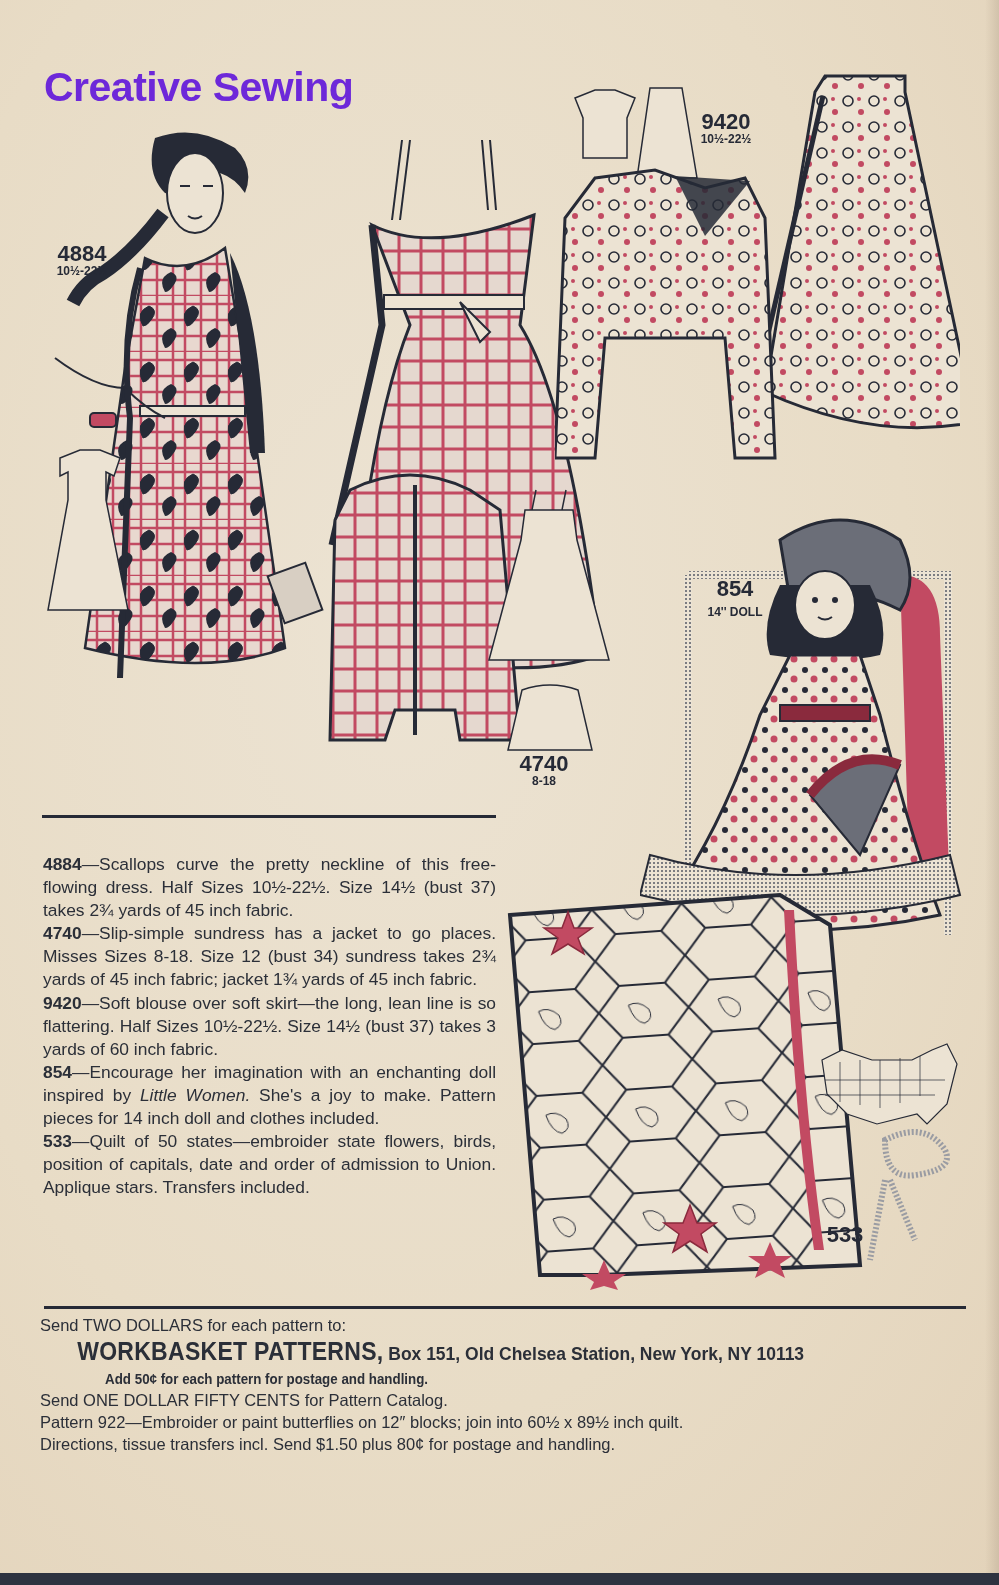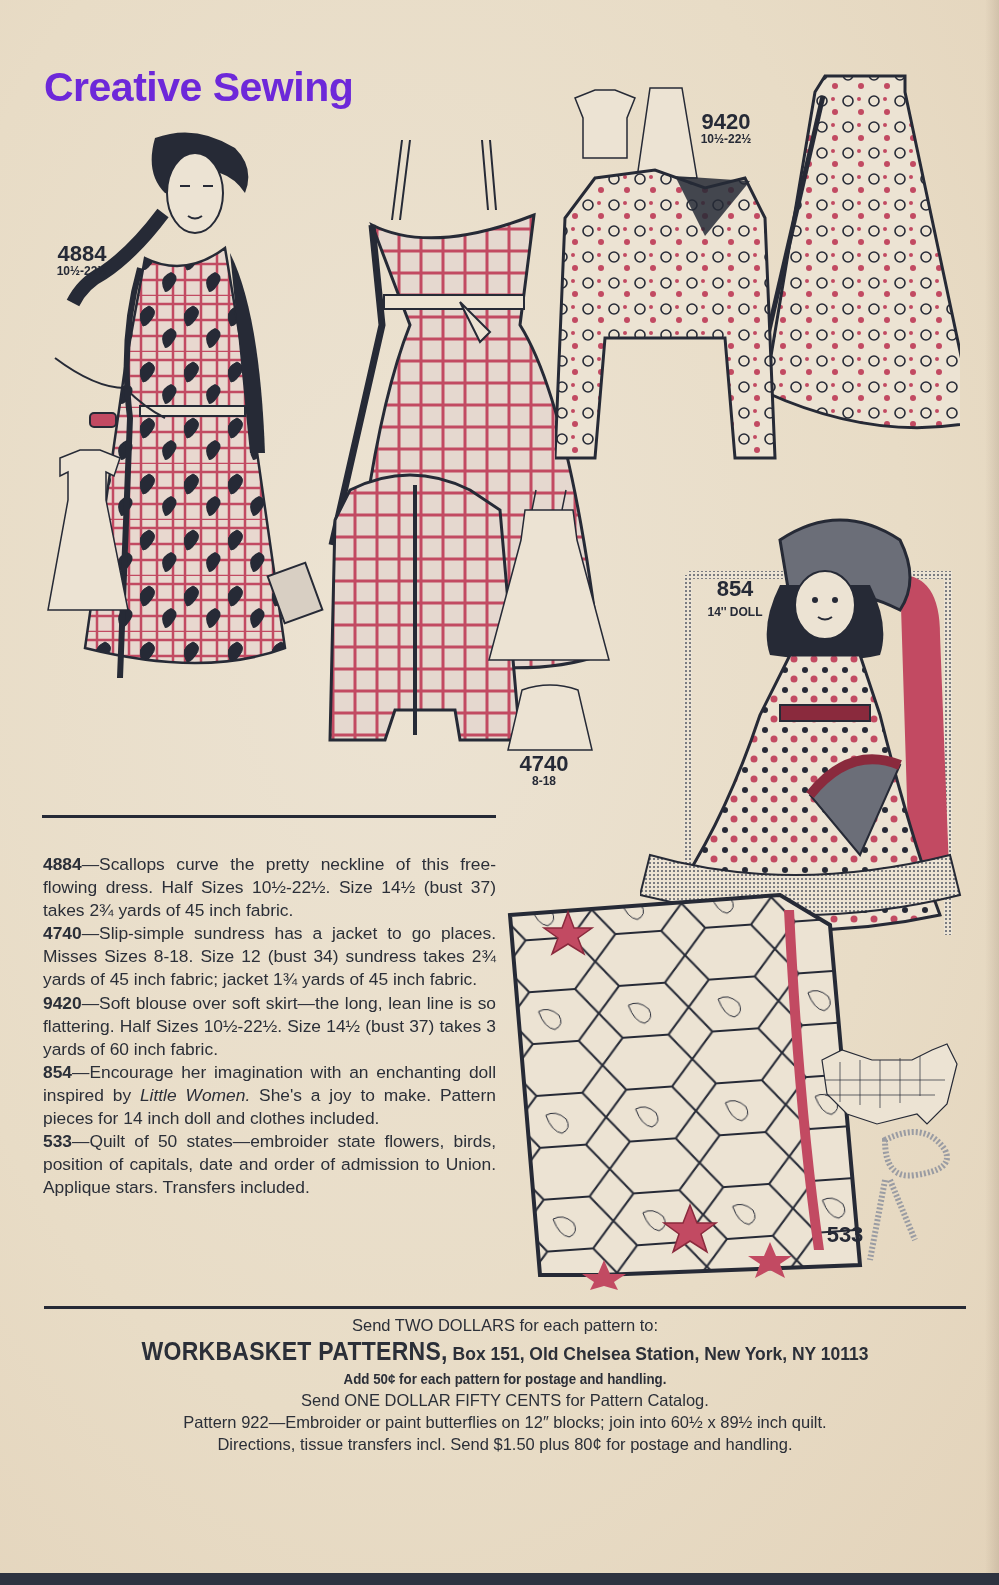--- a/index.html
+++ b/index.html
@@ -41,21 +41,21 @@
     font-size: 17.4px; line-height: 23.1px; color: #2b2f38;
     text-align: justify;
     margin-top: 20px;
   }
   .desc p { margin: 0; }
   .desc b { font-weight: bold; }
   .desc i { font-style: italic; }
 
   .footer {
     position: absolute; left: 40px; top: 1314px; width: 930px;
-    text-align: center; color: #2b2f38;
+    color: #2b2f38;
     font-family: "Liberation Sans", sans-serif;
   }
   .footer .line { font-size: 16.5px; line-height: 22px; }
   .footer .brand-line { font-size: 19px; line-height: 30px; font-weight: bold; transform: scaleX(0.92); display: block; }
   .footer .brand { font-size: 25px; letter-spacing: 0.3px; }
   .footer .cond { font-weight: bold; font-size: 15.5px; transform: scaleX(0.86); display: block; line-height: 20px; }
 </style>
 </head>
 <body>
 

